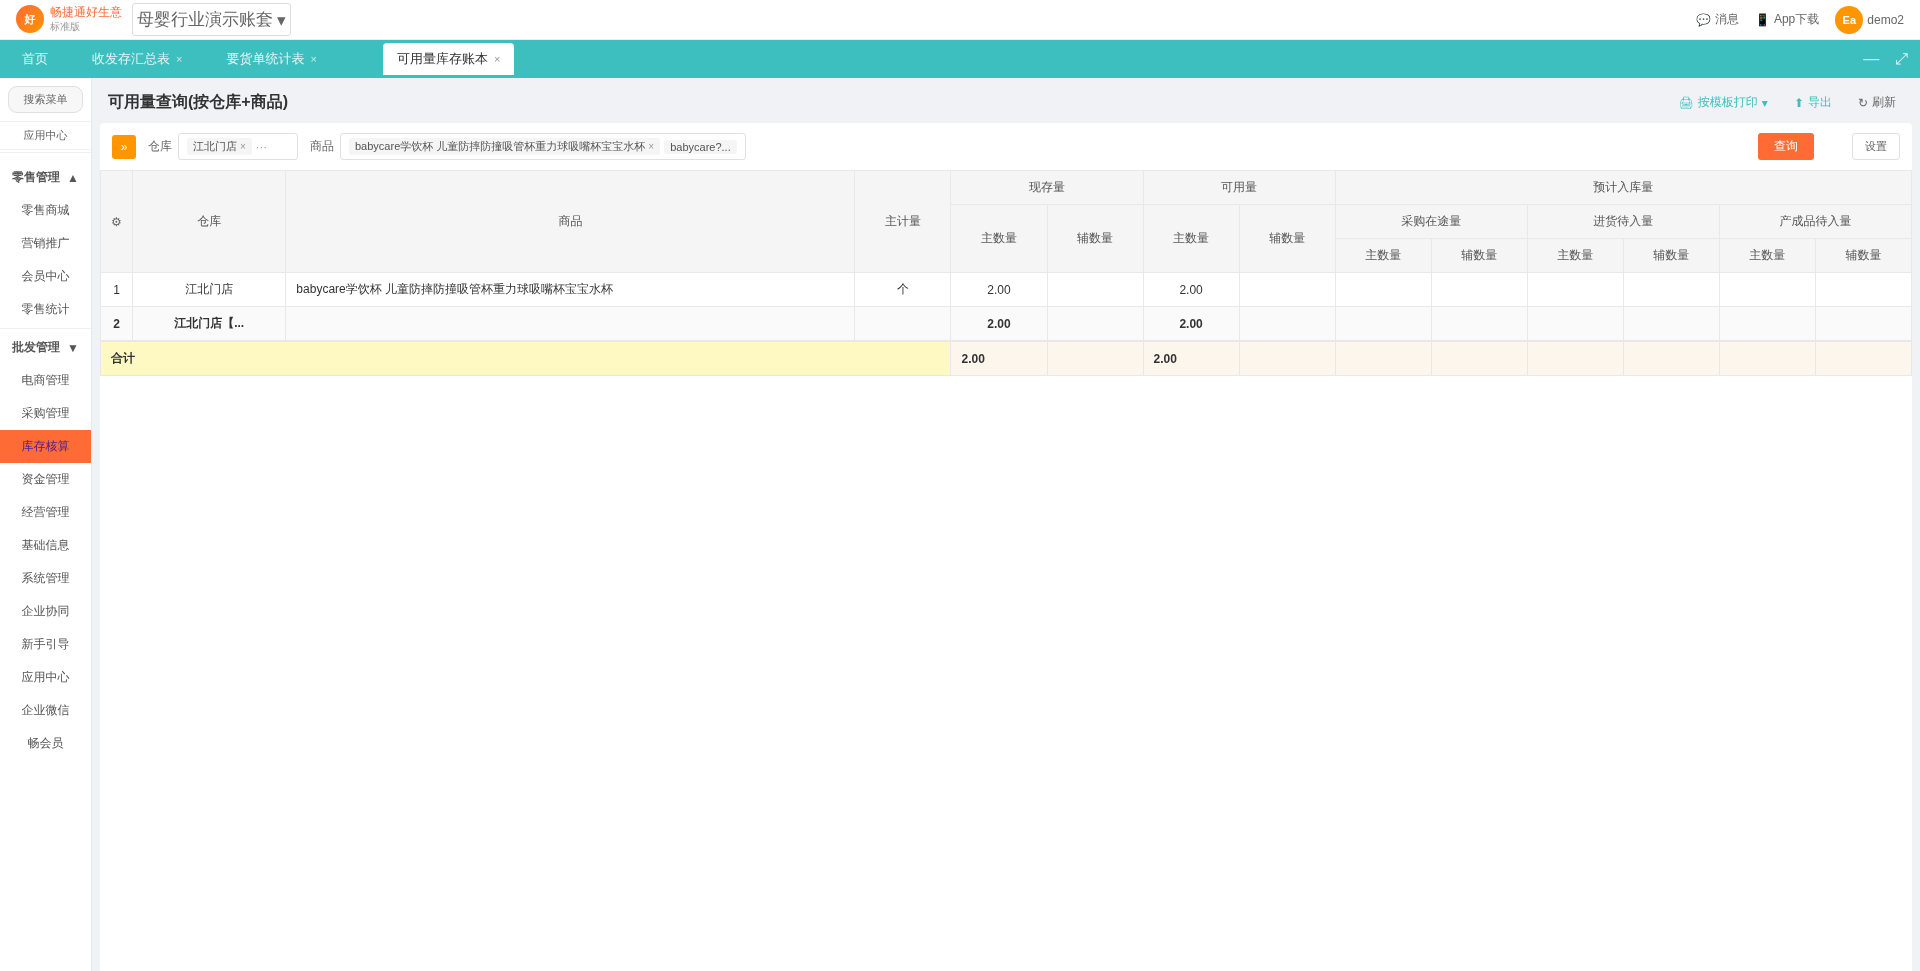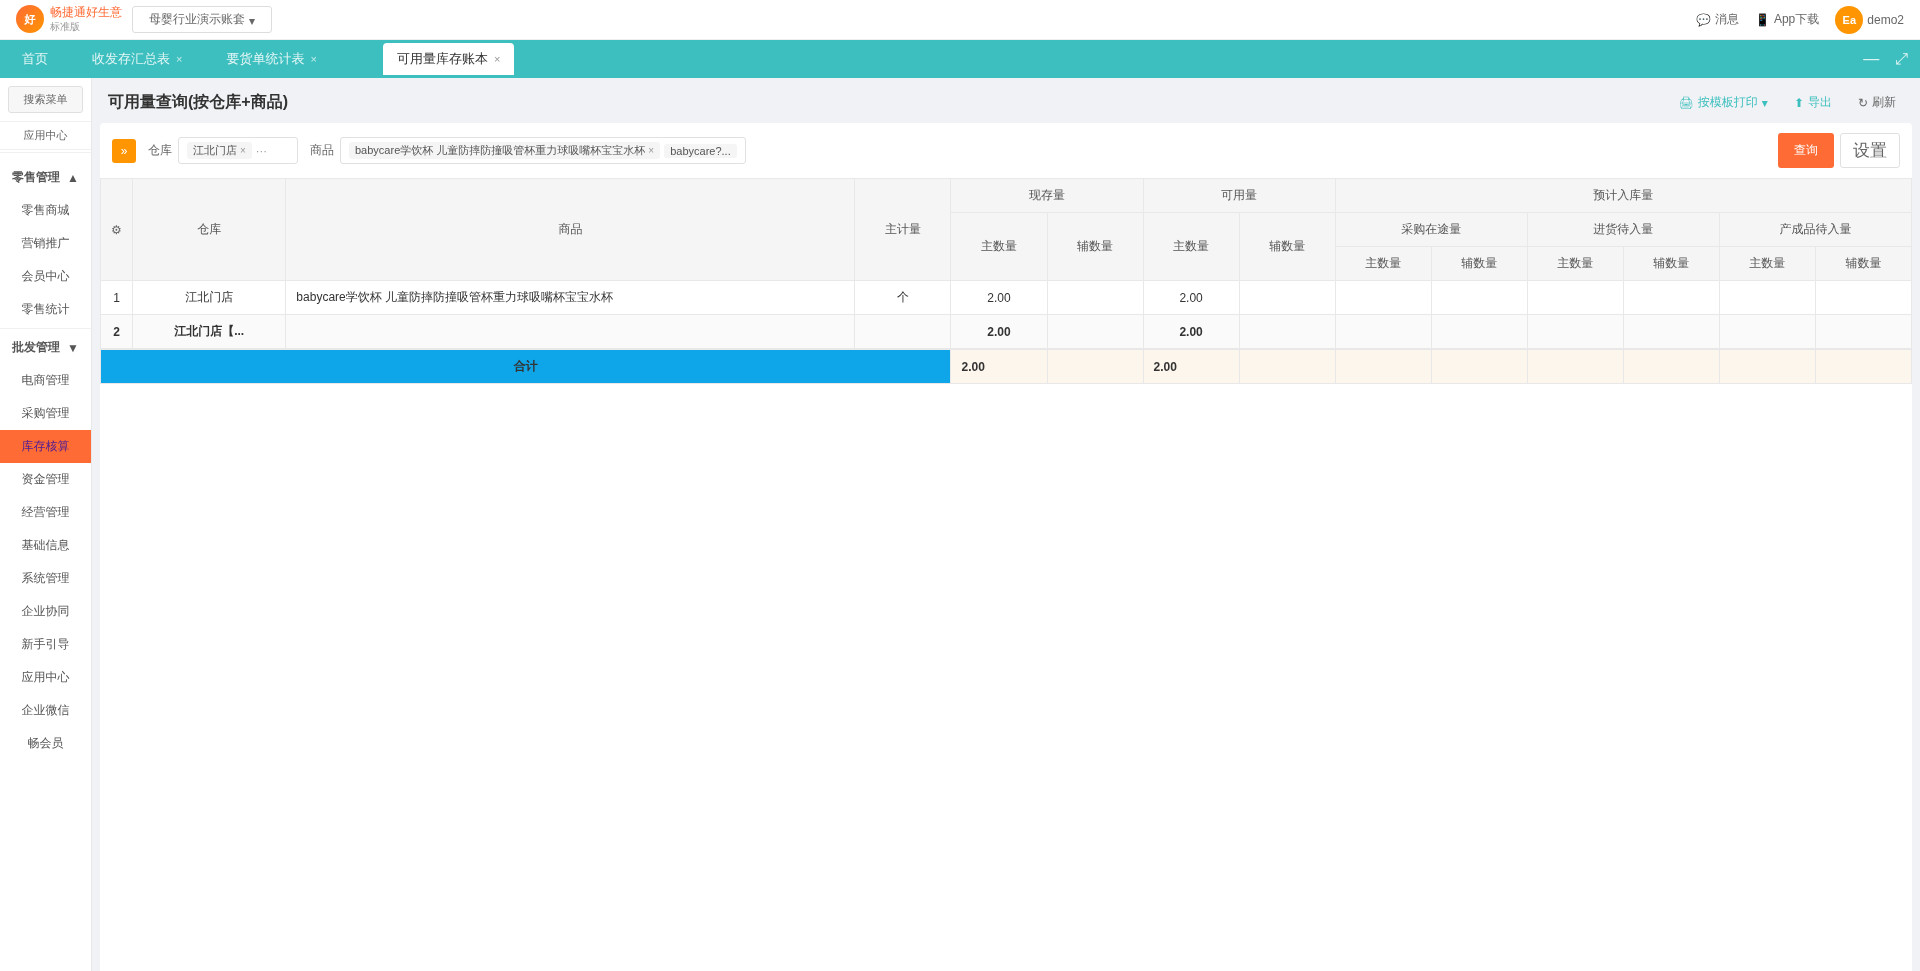--- a/index.html
+++ b/index.html
@@ -5,41 +5,41 @@
     * { box-sizing: border-box; margin: 0; padding: 0; }
     body { font-family: 'Microsoft YaHei', Arial, sans-serif; font-size: 13px; background: #f5f5f5; color: #333; display: flex; flex-direction: column; height: 100vh; overflow: hidden; }
 
     
     .top-bar { height: 40px; background: #fff; display: flex; align-items: center; justify-content: space-between; padding: 0 16px; border-bottom: 1px solid #eee; flex-shrink: 0; }
     .top-bar-left { display: flex; align-items: center; gap: 10px; }
     .logo-area { display: flex; align-items: center; gap: 6px; }
     .logo-icon { width: 28px; height: 28px; background: linear-gradient(135deg, #ff6b35, #ff9500); border-radius: 50%; display: flex; align-items: center; justify-content: center; color: white; font-size: 11px; font-weight: bold; }
     .brand-name { font-size: 12px; color: #ff6b35; font-weight: normal; line-height: 1.2; }
     .version-badge { font-size: 10px; color: #999; }
-    .industry-selector { display: flex; align-items: flex-end; gap: 4px; padding: 4px 16px; border: 1px solid #ddd; border-radius: 3px; cursor: pointer; font-size: 12px; color: #666; min-width: 140px; }
+    .industry-selector { display: flex; align-items: flex-end; gap: 4px; padding: 4px 4px; border: 1px solid #ddd; border-radius: 3px; cursor: pointer; font-size: 17px; color: #666; min-width: 140px; }
     .top-bar-right { display: flex; align-items: center; gap: 16px; }
     .top-action { display: flex; align-items: center; gap: 4px; font-size: 12px; color: #666; cursor: pointer; }
     .avatar-circle { width: 28px; height: 28px; border-radius: 50%; background: #ff9500; color: white; font-size: 11px; font-weight: bold; display: flex; align-items: center; justify-content: center; }
 
     
     .tab-bar { height: 38px; background: #3ebfbf; display: flex; align-items: center; padding: 0 8px; flex-shrink: 0; gap: 16px; }
     .tab { display: flex; align-items: center; gap: 6px; padding: 0 14px; height: 32px; border-radius: 4px 4px 0 0; cursor: pointer; font-size: 13px; color: rgba(255,255,255,0.85); white-space: nowrap; }
     .tab.active { background: #fff; color: #333; margin-left: 36px; }
     .tab-close { font-size: 11px; color: rgba(255,255,255,0.7); cursor: pointer; line-height: 1; }
     .tab.active .tab-close { color: #999; }
     .tab-bar-actions { margin-left: auto; display: flex; align-items: center; gap: 8px; }
     .tab-bar-btn { color: rgba(255,255,255,0.85); cursor: pointer; font-size: 16px; padding: 2px 4px; }
 
     
     .main-layout { display: flex; flex: 1; overflow: hidden; }
 
     
     .sidebar { width: 92px; background: #fff; border-right: 1px solid #e8e8e8; display: flex; flex-direction: column; flex-shrink: 0; overflow-y: auto; }
     .sidebar-search { padding: 8px; border-bottom: 1px solid #f0f0f0; }
-    .sidebar-search-btn { width: 100%; padding: 5px; background: #f7f7f7; border: 1px solid #e0e0e0; border-radius: 3px; cursor: pointer; font-size: 11px; color: #666; text-align: center; }
+    .sidebar-search-btn { width: 100%; padding: 5px; background: #f7f7f7; border: 1px solid #e0e0e0; border-radius: 9px; cursor: pointer; font-size: 11px; color: #666; text-align: center; }
     .sidebar-nav-btn { padding: 6px 8px; text-align: center; border-bottom: 1px solid #f0f0f0; cursor: pointer; font-size: 11px; color: #666; }
     .sidebar-section { padding: 6px 0; }
     .sidebar-item { display: flex; align-items: center; justify-content: space-between; padding: 8px 12px; cursor: pointer; font-size: 12px; color: #555; }
     .sidebar-item.active { background: #ff6b35; color: #4c1d95; }
     .sidebar-item-text { flex: 1; text-align: center; }
     .sidebar-group-header { display: flex; align-items: center; justify-content: space-between; padding: 8px 12px; cursor: pointer; font-size: 12px; color: #555; font-weight: bold; }
     .divider { height: 1px; background: #f0f0f0; margin: 2px 0; }
 
     
     .content-area { flex: 1; display: flex; flex-direction: column; overflow: hidden; background: #f0f2f5; }
@@ -55,21 +55,21 @@
     .filter-bar { background: #fff; margin: 0 8px; padding: 10px 12px; display: flex; align-items: center; gap: 12px; flex-shrink: 0; border-radius: 4px 4px 0 0; }
     .expand-btn { width: 24px; height: 24px; background: #ff9500; border-radius: 3px; color: white; display: flex; align-items: center; justify-content: center; cursor: pointer; font-size: 12px; flex-shrink: 0; }
     .filter-group { display: flex; align-items: center; gap: 6px; }
     .filter-label { font-size: 12px; color: #666; white-space: nowrap; }
     .filter-input { display: flex; align-items: center; gap: 4px; border: 1px solid #e0e0e0; border-radius: 3px; padding: 4px 8px; min-width: 120px; font-size: 12px; color: #333; background: #fff; }
     .filter-tag { display: inline-flex; align-items: center; gap: 3px; background: #f5f5f5; border-radius: 3px; padding: 1px 6px; font-size: 11px; color: #555; }
     .filter-tag-close { cursor: pointer; color: #999; font-size: 10px; }
     .filter-more { color: #999; font-size: 11px; cursor: pointer; }
     .filter-actions { margin-left: auto; display: flex; gap: 6px; }
     .btn-query { background: #ff6b35; color: white; border: none; border-radius: 3px; padding: 5px 16px; font-size: 12px; cursor: pointer; }
-    .btn-settings { background: #fff; color: #666; border: 1px solid #e0e0e0; border-radius: 3px; padding: 5px 12px; font-size: 17px; cursor: pointer; }
+    .btn-settings { background: #fff; color: #666; border: 1px solid #e0e0e0; border-radius: 3px; padding: 5px 12px; font-size: 11px; cursor: pointer; margin-left: 32px; }
 
     
     .table-container { flex: 1; background: #fff; margin: 0 8px; overflow: auto; }
     table { width: 100%; border-collapse: collapse; font-size: 12px; }
     thead tr th { background: #f5f5f5; padding: 8px 10px; text-align: center; border: 1px solid #e8e8e8; font-weight: normal; color: #555; white-space: nowrap; }
     thead tr.header-row-1 th { background: #f5f5f5; }
     tbody tr td { padding: 8px 10px; border: 1px solid #e8e8e8; text-align: center; color: #333; }
     tbody tr.subtotal td { font-weight: bold; background: #fafafa; }
     .footer-row { background: #fdf6ec; border-top: 2px solid #e8e8e8; }
     .footer-row td { padding: 8px 10px; border: 1px solid #e8e8e8; font-weight: bold; color: #333; }
@@ -320,21 +320,21 @@
             <td></td>
             <td></td>
             <td></td>
             <td></td>
             <td></td>
             <td></td>
           </tr>
         </tbody>
         <tfoot>
           <tr class="footer-row">
-            <td colspan="4" style="text-align:center; background:#0ea5e9;">合计</td>
+            <td colspan="4" style="text-align:left; background:#fef9c3;">合计</td>
             <td style="background:#fdf6ec;">2.00</td>
             <td style="background:#fdf6ec;"></td>
             <td style="background:#fdf6ec;">2.00</td>
             <td style="background:#fdf6ec;"></td>
             <td style="background:#fdf6ec;"></td>
             <td style="background:#fdf6ec;"></td>
             <td style="background:#fdf6ec;"></td>
             <td style="background:#fdf6ec;"></td>
             <td style="background:#fdf6ec;"></td>
             <td style="background:#fdf6ec;"></td>

